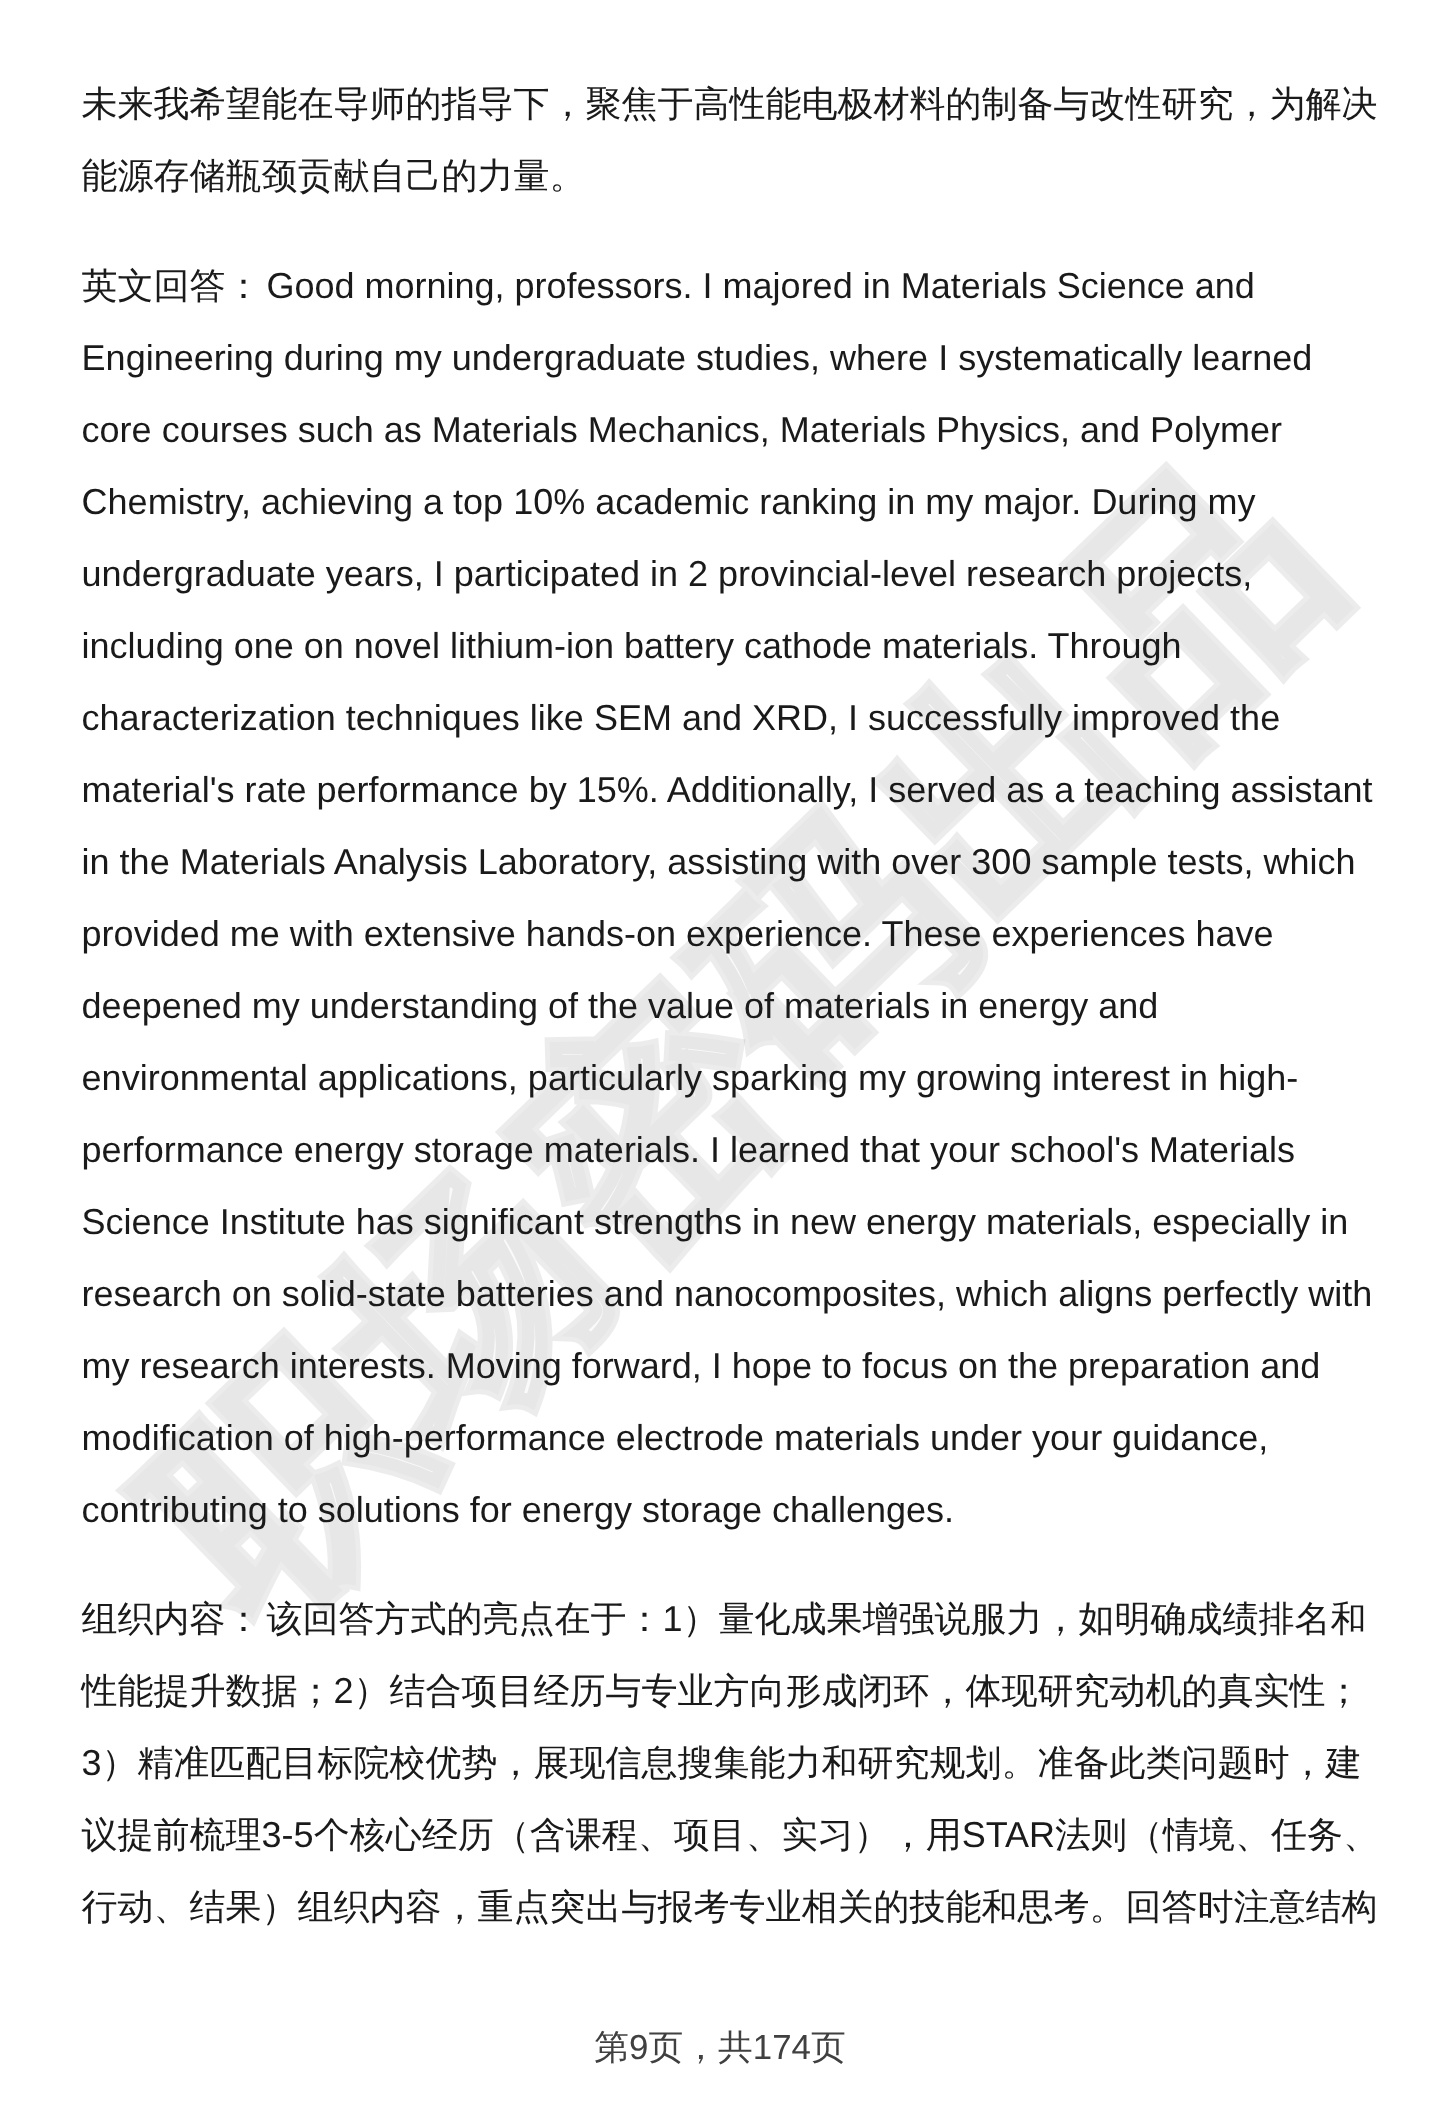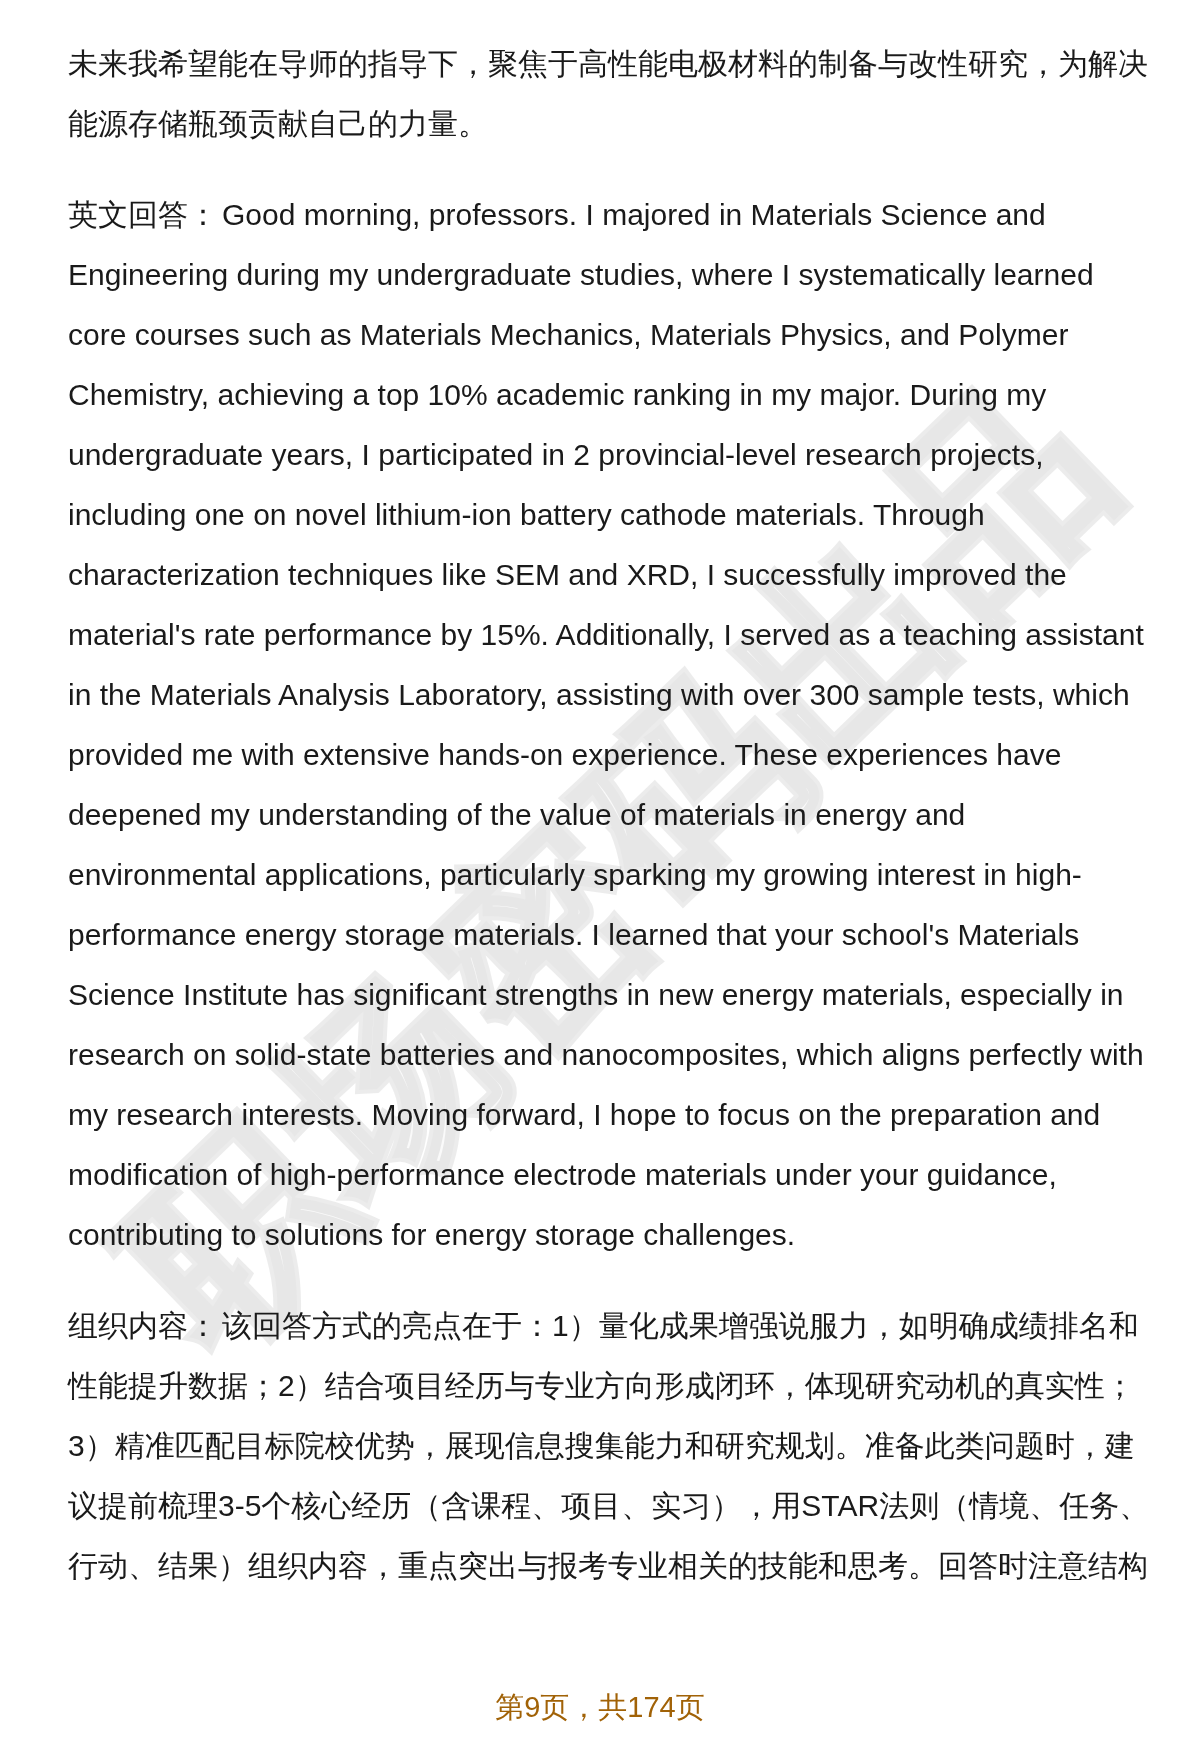--- a/index.html
+++ b/index.html
@@ -30,21 +30,21 @@
     letter-spacing: 6px;
     color: rgba(0, 0, 0, 0.02);
     -webkit-text-stroke: 8px rgba(0, 0, 0, 0.075);
     z-index: 0;
     pointer-events: none;
     user-select: none;
   }
   .content {
     position: absolute;
     left: 68px;
-    top: 34px;
+    top: 58px;
     width: 1092px;
     z-index: 1;
   }
   .para {
     font-size: 30px;
     line-height: 60px;
     color: #1a1a1a;
     margin: 0 0 31px 0;
     text-align: left;
     word-wrap: break-word;
@@ -53,21 +53,21 @@
     margin-right: 4px;
   }
   .footer {
     position: absolute;
     left: 0;
     right: 0;
     bottom: 30px;
     text-align: center;
     font-size: 29px;
     line-height: 36px;
-    color: #a16207;
+    color: #404040;
     z-index: 1;
   }
 </style>
 </head>
 <body>
 
 <div class="page">
 
   <div class="watermark">职场密码出品</div>
 

